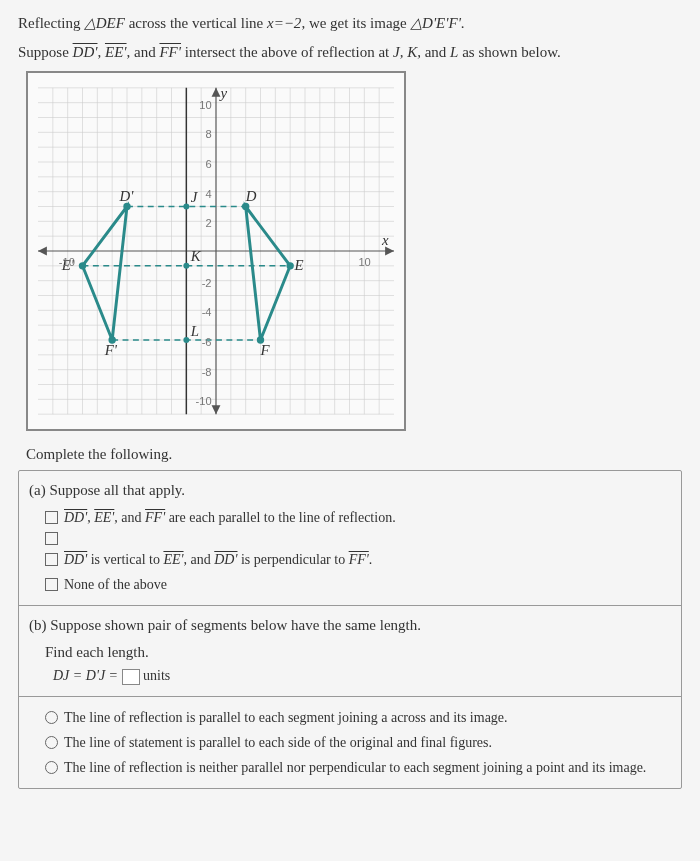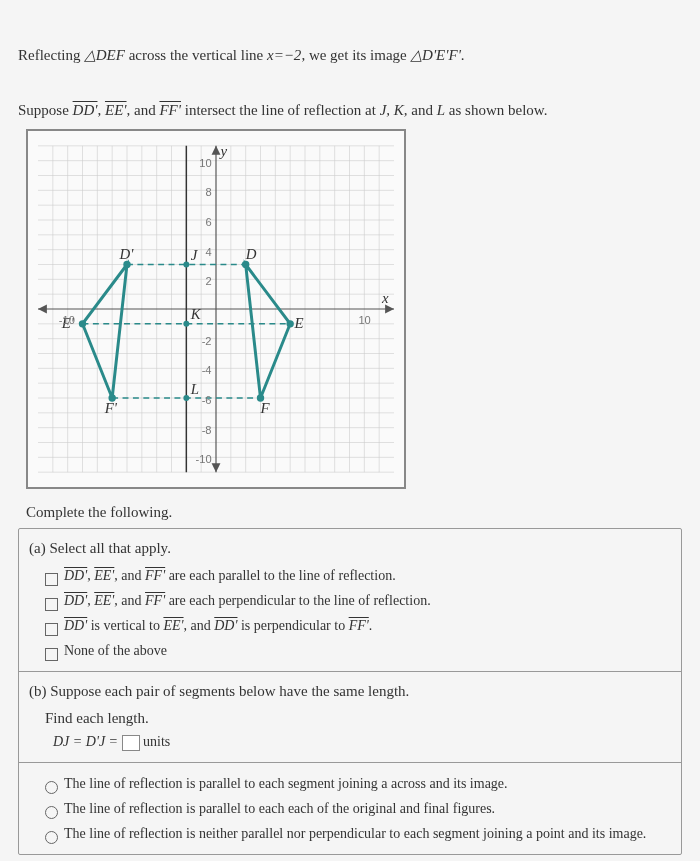--- a/index.html
+++ b/index.html
@@ -6,21 +6,21 @@
     body {
       width: 700px;
       height: 861px;
       font-family: 'Times New Roman', serif;
       font-size: 15px;
       color: #333;
       background: #f5f5f5;
       padding: 12px 18px;
       line-height: 1.5;
     }
-    .intro { margin-bottom: 6px; margin-top: 32px; }
+    .intro { margin-bottom: 6px; }
     .over { text-decoration: overline; }
     .math { font-style: italic; }
     .graph-container {
       width: 380px;
       height: 360px;
       border: 2px solid #888;
       background: #fafafa;
       margin: 8px 0 12px 8px;
       position: relative;
     }
@@ -32,21 +32,21 @@
       margin-top: 4px;
     }
     .section {
       border-bottom: 1px solid #999;
       padding: 8px 10px;
     }
     .section:last-child { border-bottom: none; }
     .section-title { margin-bottom: 4px; }
     .opt-row {
       display: flex;
-      align-items: flex-end;
+      align-items: center;
       gap: 6px;
       padding: 2px 0 2px 16px;
       font-size: 14px;
     }
     .chk {
       width: 13px;
       height: 13px;
       border: 1.5px solid #666;
       display: inline-block;
       flex-shrink: 0;
@@ -70,21 +70,21 @@
     }
     .units { font-style: normal; }
   </style>
 </head>
 <body>
 
 <div class="intro">
   <span>Reflecting </span><span class="math">△DEF</span><span> across the vertical line </span><span class="math">x=−2</span><span>, we get its image </span><span class="math">△D'E'F'</span><span>.</span>
 </div>
 <div class="intro">
-  <span>Suppose </span><span class="over math">DD'</span><span>, </span><span class="over math">EE'</span><span>, and </span><span class="over math">FF'</span><span> intersect the line of reflection at </span><span class="math">J, K,</span><span> and </span><span class="math">L</span><span> as shown below.</span>
+  <span>Suppose </span><span class="over math">DD'</span><span>, </span><span class="over math">EE'</span><span>, and </span><span class="over math">FF'</span><span> intersect the above of reflection at </span><span class="math">J, K,</span><span> and </span><span class="math">L</span><span> as shown below.</span>
 </div>
 
 <div class="graph-container">
   <svg viewBox="-12.5 -12 25 24">
     <g stroke="#ccc" stroke-width="0.04">
       <line x1="-12" y1="-11" x2="12" y2="-11"></line>
         <line x1="-12" y1="-10" x2="12" y2="-10"></line>
         <line x1="-12" y1="-9" x2="12" y2="-9"></line>
         <line x1="-12" y1="-8" x2="12" y2="-8"></line>
         <line x1="-12" y1="-7" x2="12" y2="-7"></line>
@@ -184,55 +184,54 @@
       <text x="-10.6" y="1">-10</text>
     </g>
   </svg>
 </div>
 
 <div class="complete">Complete the following.</div>
 
 <div class="table-outer">
 
   <div class="section">
-    <div class="section-title">(a) Select all that apply.</div>
+    <div class="section-title">(a) Suppose all that apply.</div>
     <div class="opt-row">
       <span class="chk"></span>
       <span><span class="over math">DD'</span><span>, </span><span class="over math">EE'</span><span>, and </span><span class="over math">FF'</span><span> are each parallel to the line of reflection.</span></span>
     </div>
     <div class="opt-row">
       <span class="chk"></span>
-      <span><span class="over math">DD'</span><span>, </span><span class="over math">EE'</span><span>, and </span><span class="over math">FF'</span><span> are each perpendicular to the line of reflection.</span></span>
     </div>
     <div class="opt-row">
       <span class="chk"></span>
       <span><span class="over math">DD'</span><span> is vertical to </span><span class="over math">EE'</span><span>, and </span><span class="over math">DD'</span><span> is perpendicular to </span><span class="over math">FF'</span><span>.</span></span>
     </div>
     <div class="opt-row">
       <span class="chk"></span>
       <span>None of the above</span>
     </div>
   </div>
 
   <div class="section">
-    <div class="section-title">(b) Suppose each pair of segments below have the same length.</div>
+    <div class="section-title">(b) Suppose shown pair of segments below have the same length.</div>
     <div style="padding-left:16px;">Find each length.</div>
     <div class="lenrow">
       <span>DJ = D'J =</span> <span class="input-box"></span> <span class="units">units</span>
     </div>
   </div>
 
   <div class="section">
     <div class="opt-row">
         <span class="radio"></span>
         <span>The line of reflection is parallel to each segment joining a across and its image.</span>
       </div>
     <div class="opt-row">
         <span class="radio"></span>
-        <span>The line of reflection is parallel to each each of the original and final figures.</span>
+        <span>The line of statement is parallel to each side of the original and final figures.</span>
       </div>
     <div class="opt-row">
         <span class="radio"></span>
         <span>The line of reflection is neither parallel nor perpendicular to each segment joining a point and its image.</span>
       </div>
 
   </div>
 
 </div>
 

